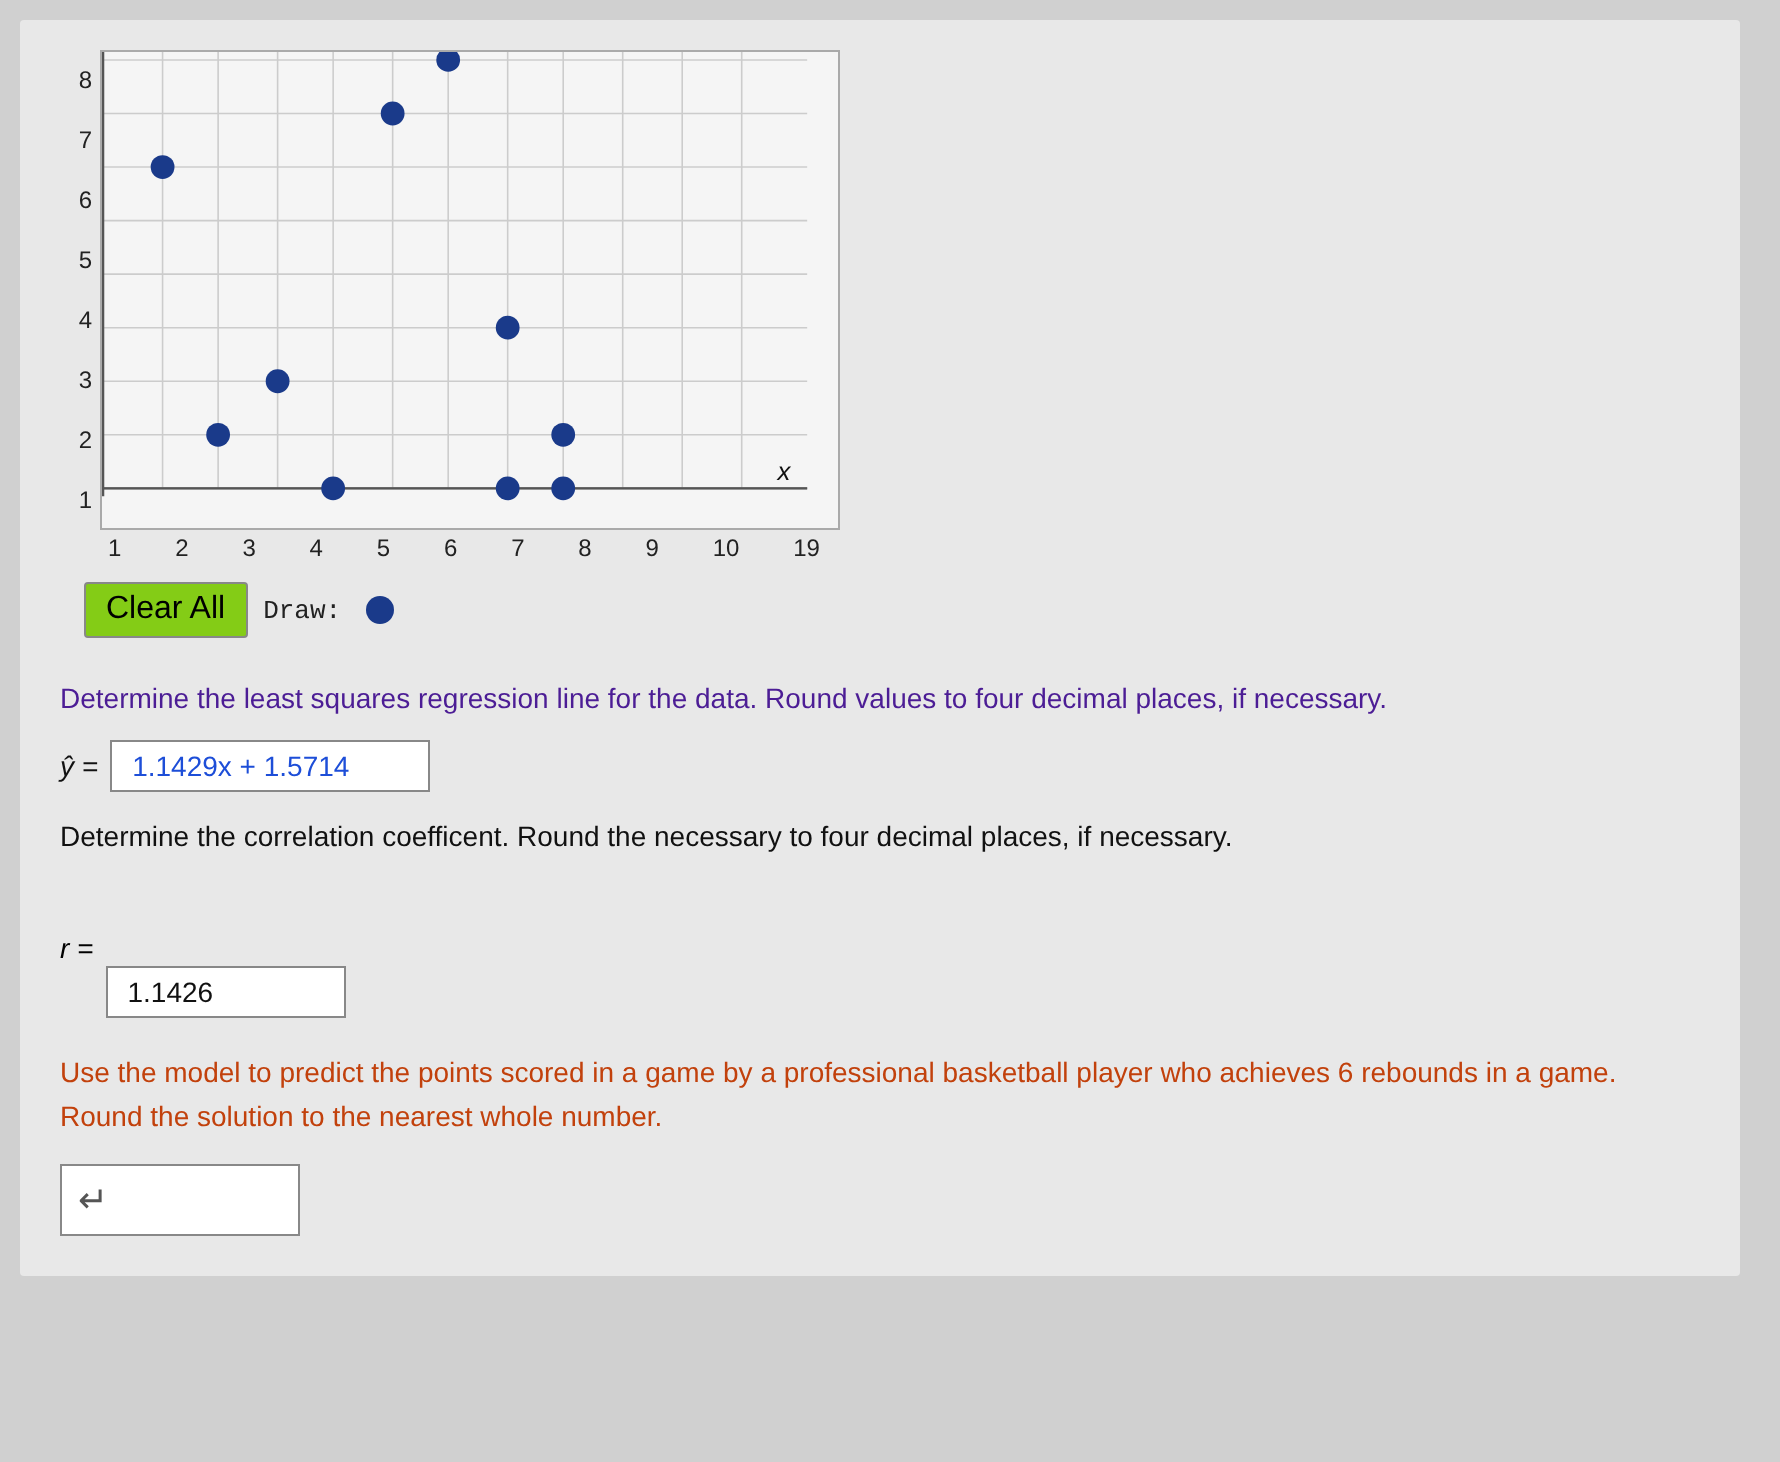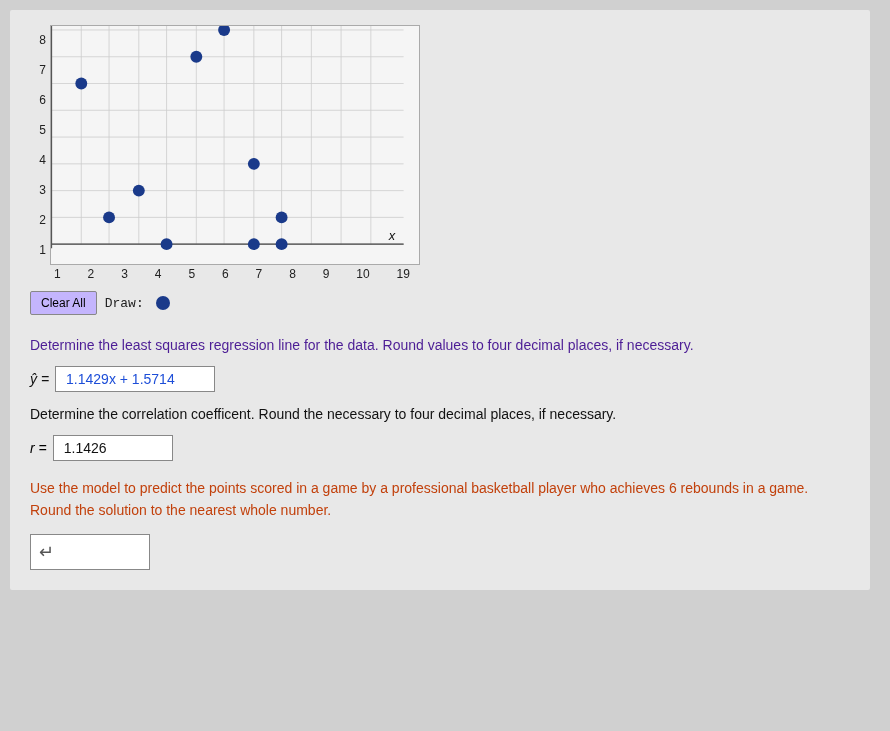--- a/index.html
+++ b/index.html
@@ -51,26 +51,27 @@
     }
     
     .controls-row {
       display: flex;
       align-items: center;
       margin-top: 6px;
       margin-bottom: 20px;
       gap: 8px;
     }
     .btn-clear {
-      background: #c4b5fd;
+      background: #84cc16;
       border: 1px solid #888;
       padding: 4px 10px;
-      font-size: 12px;
+      font-size: 16px;
       cursor: pointer;
       border-radius: 2px;
+      margin-left: 12px;
     }
     .draw-label {
       font-size: 13px;
       color: #222;
       font-family: Liberation Mono, monospace;
     }
     .draw-dot {
       display: inline-block;
       width: 14px;
       height: 14px;
@@ -122,20 +123,21 @@
       font-style: italic;
       margin-right: 6px;
     }
     .r-box {
       border: 1px solid #888;
       background: #fff;
       padding: 4px 10px;
       font-size: 14px;
       min-width: 120px;
       color: #111;
+      margin-top: 44px;
     }
     .predict-text {
       font-size: 14px;
       color: #c2410c;
       line-height: 1.6;
       margin-bottom: 12px;
     }
     .answer-box {
       border: 1px solid #888;
       background: #fff;

